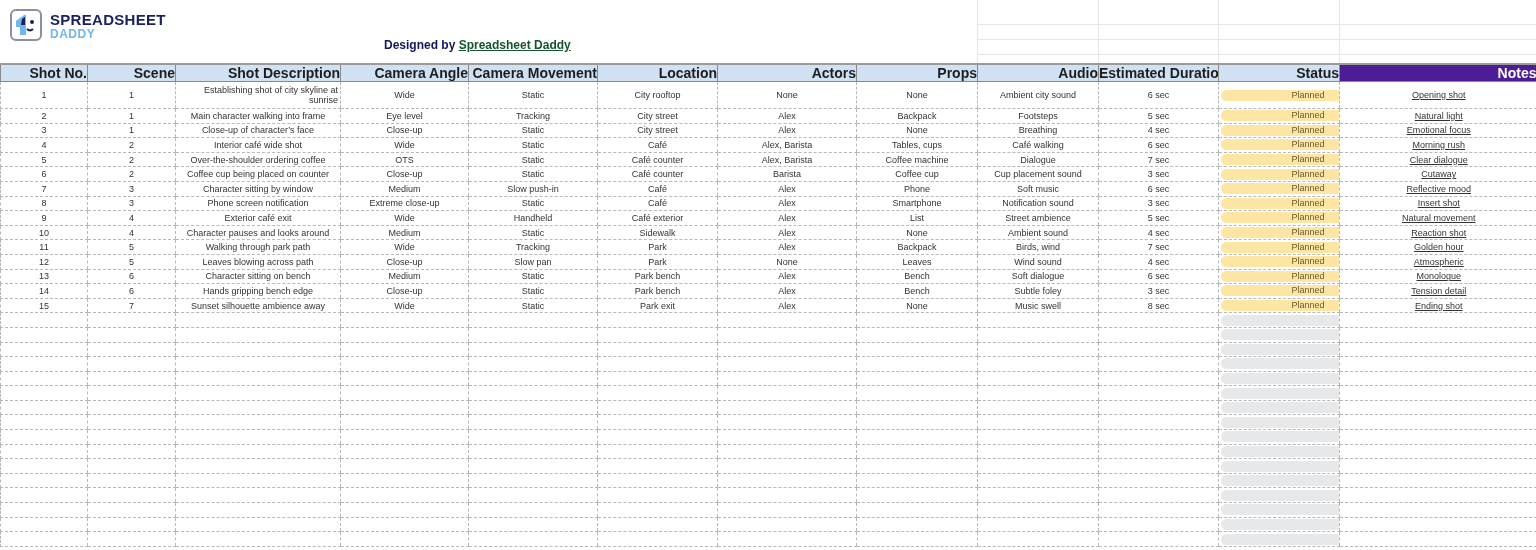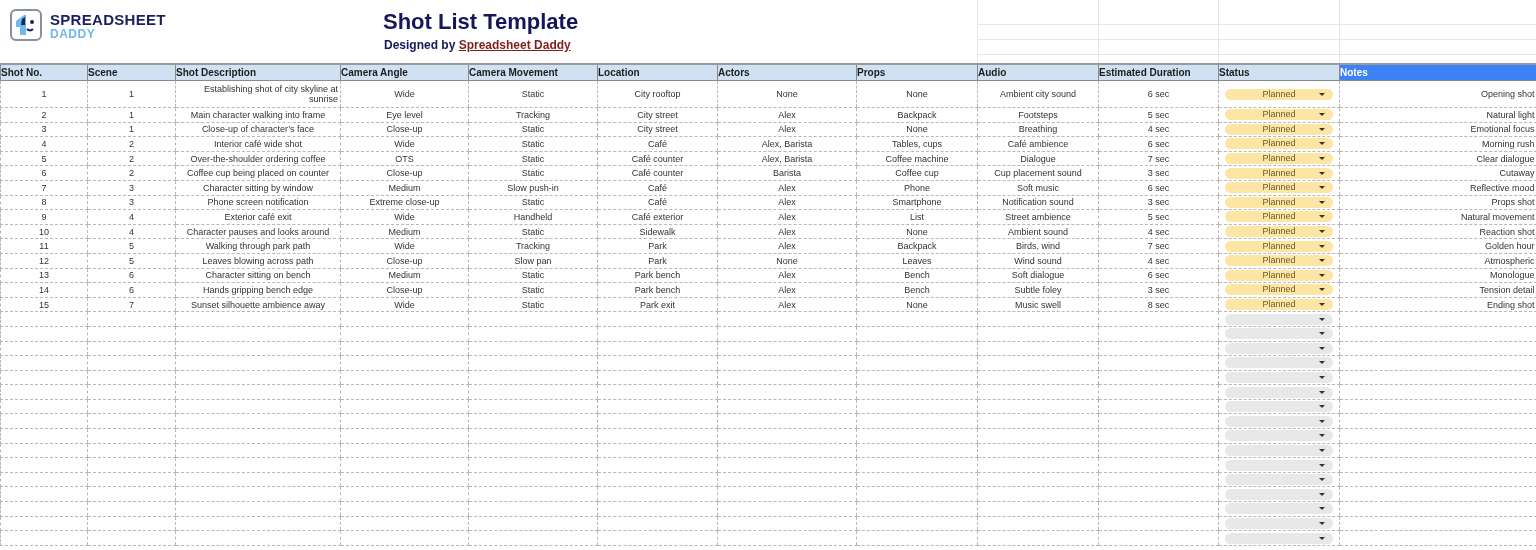--- a/index.html
+++ b/index.html
@@ -4,51 +4,50 @@
 <style>
   html, body { margin:0; padding:0; background:#ffffff; }
   body { width:1536px; height:550px; overflow:hidden; position:relative; font-family:"Liberation Sans", sans-serif; color:#222; }
   .top { position:absolute; left:0; top:0; width:1536px; height:63px; }
   .logo { position:absolute; left:10px; top:9px; width:32px; height:32px; border:2px solid #8a8fa3; border-radius:6px; box-sizing:border-box; background:#fff; overflow:hidden; }
   .logo svg { position:absolute; left:0; top:0; }
   .brand1 { position:absolute; left:50px; top:11px; font-size:15px; font-weight:bold; color:#1b1f5c; letter-spacing:0.3px; }
   .brand2 { position:absolute; left:50px; top:27px; font-size:12px; font-weight:bold; color:#6fb7ec; letter-spacing:0.5px; }
   .title { position:absolute; left:383px; top:9px; font-size:22px; font-weight:bold; color:#15175a; }
   .subtitle { position:absolute; left:384px; top:38px; font-size:12px; font-weight:bold; color:#15175a; }
-  .subtitle a { color:#7f1d1d; text-decoration:underline; }
+  .subtitle a { color:#14532d; text-decoration:underline; }
   .topgrid { position:absolute; left:977px; top:0; width:559px; height:63px; }
   .topgrid .v { position:absolute; top:0; width:1px; height:63px; background:#e6e6e6; }
   .topgrid .h { position:absolute; left:0; width:559px; height:1px; background:#e6e6e6; }
 
   table.grid { position:absolute; left:0; top:63px; border-collapse:collapse; table-layout:fixed; width:1536px; }
-  table.grid th { height:15px; padding:0; font-size:10px; font-weight:bold; color:#1d1d1d; background:#cfe1f3; border-top:2px solid #9a9a9a; border-bottom:1px solid #8a8a8a; border-left:1px solid #8a8a8a; text-align:left; white-space:nowrap; overflow:hidden; }
-  table.grid th.notes { background:#3b82f6; color:#ffffff; }
+  table.grid th { height:15px; padding:0; font-size:14px; font-weight:bold; color:#1d1d1d; background:#cfe1f3; border-top:2px solid #9a9a9a; border-bottom:1px solid #8a8a8a; border-left:1px solid #8a8a8a; text-align:right; white-space:nowrap; overflow:hidden; }
+  table.grid th.notes { background:#4c1d95; color:#ffffff; }
   table.grid td { padding:0 2px; font-size:9px; color:#333; text-align:center; border-left:1px dashed #b8b8b8; border-bottom:1px dashed #b8b8b8; height:13.6px; line-height:10px; overflow:hidden; white-space:nowrap; }
   table.grid td.wrap { white-space:normal;text-align:right; }
-  table.grid td.note { text-align:right; padding-left:3px; font-size:9px; }
+  table.grid td.note { text-align:center; padding-left:3px; font-size:9px;text-decoration:underline; }
   table.grid tr.first td { height:26px; }
-  .pill { display:block; margin:0 auto; width:108px; height:11px; border-radius:6px; background:#fde6a4; position:relative; font-size:9px; line-height:11px; color:#6b5a2c; text-align:center; cursor:pointer; }
+  .pill { display:block; margin:0 auto; width:108px; height:11px; border-radius:6px; background:#fde6a4; position:relative; font-size:9px; line-height:11px; color:#6b5a2c; text-align:center; cursor:pointer;padding-left:33px; }
   .pill.empty { background:#e7e8ea; }
   .pill .caret { position:absolute; right:8px; top:4px; width:0; height:0; border-left:3px solid transparent; border-right:3px solid transparent; border-top:3px solid #333; }
 </style>
 </head>
 <body>
 
 <div class="top">
   <div class="logo">
     <svg width="28" height="28" viewBox="0 0 28 28">
       <path d="M4 10 L12 4 L14 4 L14 24 L8 24 L8 16 L4 16 Z" fill="#6fb7ec"></path>
       <path d="M10 8 L13 6 L13 14 L9 14 Z" fill="#1b1f5c"></path>
       <circle cx="20" cy="11" r="2" fill="#1b1f5c"></circle>
       <path d="M15 18 Q18 21 21 18" stroke="#1b1f5c" stroke-width="2" fill="none"></path>
     </svg>
   </div>
   <div class="brand1">SPREADSHEET</div>
   <div class="brand2">DADDY</div>
-  <div class="title">Shot List Template</div>
   <div class="subtitle"><span>Designed by </span><a>Spreadsheet Daddy</a></div>
   <div class="topgrid">
     <div class="v" style="left:0px"></div>
     <div class="v" style="left:121px"></div>
     <div class="v" style="left:241px"></div>
     <div class="v" style="left:362px"></div>
     <div class="h" style="top:24px"></div>
     <div class="h" style="top:39px"></div>
     <div class="h" style="top:54px"></div>
   </div>
@@ -136,21 +135,21 @@
       </tr>
       <tr>
         <td>4</td>
         <td>2</td>
         <td>Interior café wide shot</td>
         <td>Wide</td>
         <td>Static</td>
         <td>Café</td>
         <td>Alex, Barista</td>
         <td>Tables, cups</td>
-        <td>Café ambience</td>
+        <td>Café walking</td>
         <td>6 sec</td>
         <td>
           <span class="pill"><span>Planned</span><span class="caret"></span></span>
         </td>
         <td class="note">Morning rush</td>
       </tr>
       <tr>
         <td>5</td>
         <td>2</td>
         <td>Over-the-shoulder ordering coffee</td>
@@ -205,21 +204,21 @@
         <td>Extreme close-up</td>
         <td>Static</td>
         <td>Café</td>
         <td>Alex</td>
         <td>Smartphone</td>
         <td>Notification sound</td>
         <td>3 sec</td>
         <td>
           <span class="pill"><span>Planned</span><span class="caret"></span></span>
         </td>
-        <td class="note">Props shot</td>
+        <td class="note">Insert shot</td>
       </tr>
       <tr>
         <td>9</td>
         <td>4</td>
         <td>Exterior café exit</td>
         <td>Wide</td>
         <td>Handheld</td>
         <td>Café exterior</td>
         <td>Alex</td>
         <td>List</td>

